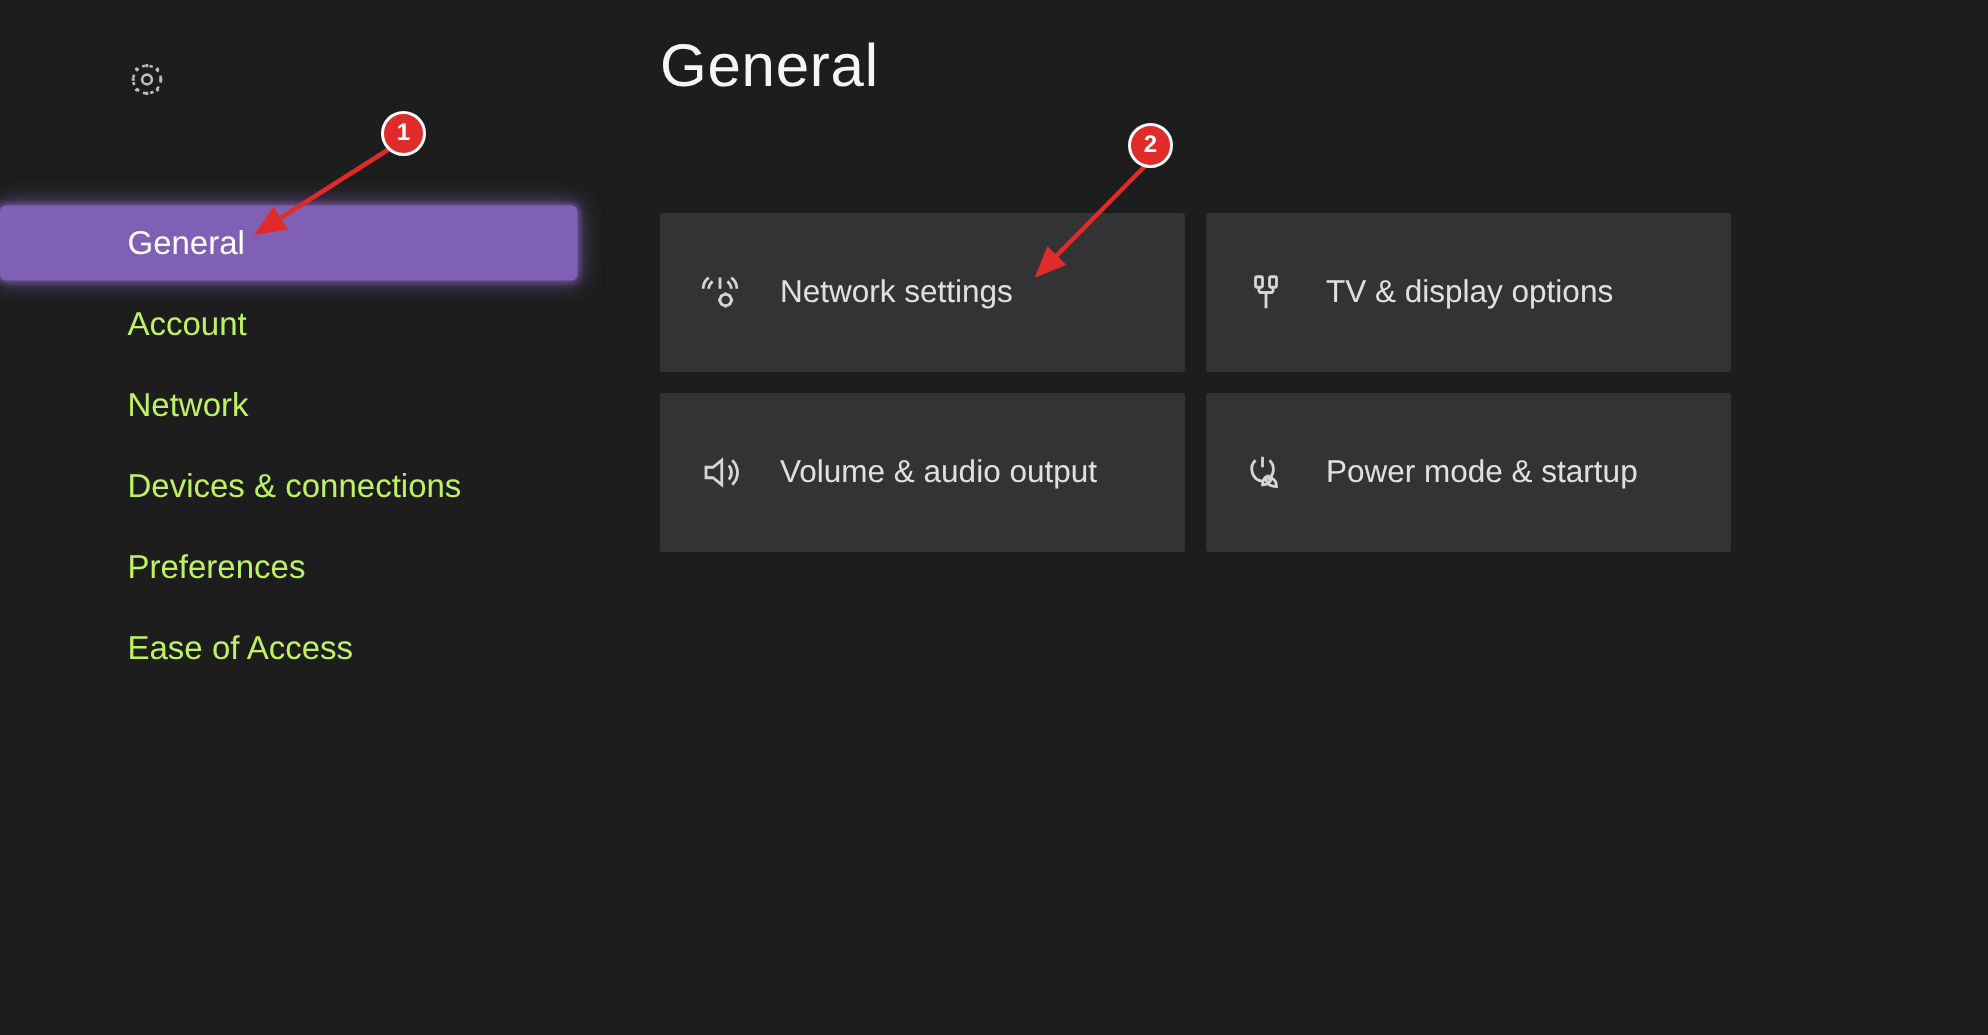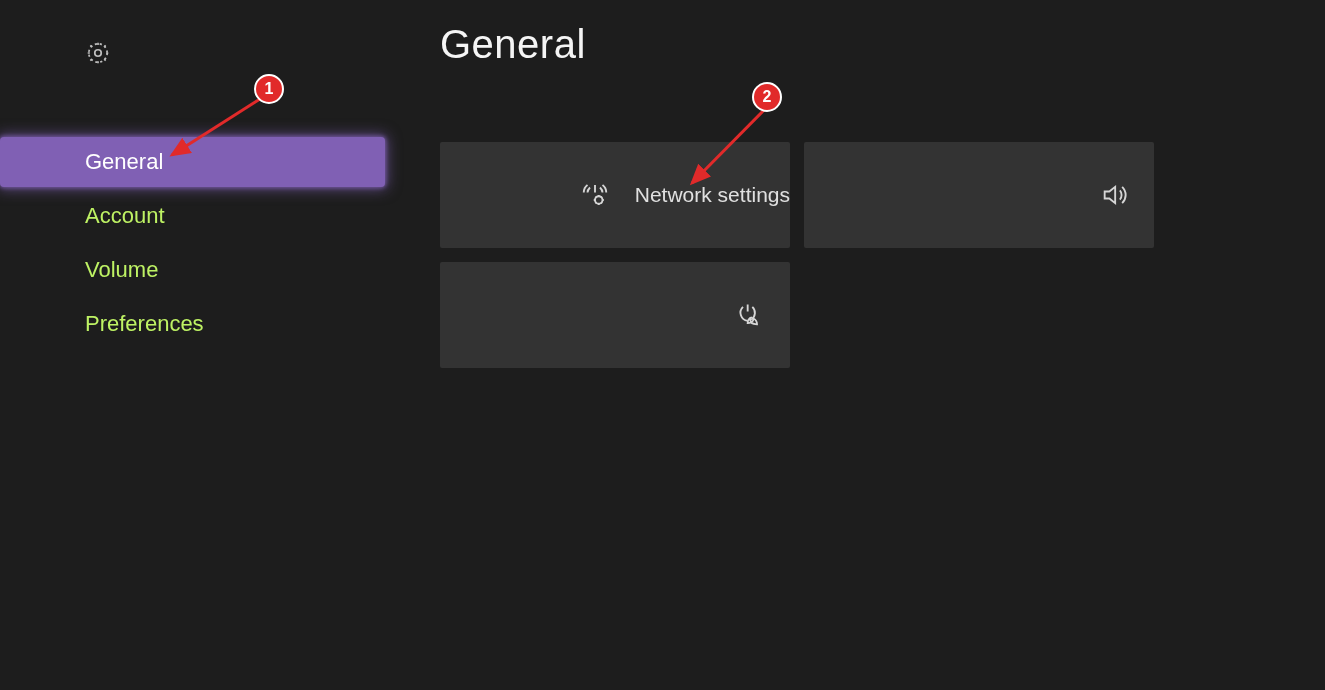--- a/index.html
+++ b/index.html
@@ -64,21 +64,20 @@
     grid-template-columns: 350px 350px;
     gap: 14px 14px;
   }
   .tile {
     background: #333333;
     height: 106px;
     display:flex;
     align-items:center;
     cursor:pointer;
     border-radius:2px;
-    justify-content:flex-end;
   }
   .tile-icon {
     width: 80px;
     display:flex;
     justify-content:center;
     align-items:center;
   }
   .tile-icon svg { display:block; }
   .tile-label {
     font-size: 21px;
@@ -118,24 +117,30 @@
     </svg>
   </div>
   <div class="menu">
     <div class="menu-item active">
       <span>General</span>
     </div>
     <div class="menu-item">
       <span>Account</span>
     </div>
     <div class="menu-item">
-      <span>Volume</span>
+      <span>Network</span>
+    </div>
+    <div class="menu-item">
+      <span>Devices &amp; connections</span>
     </div>
     <div class="menu-item">
       <span>Preferences</span>
+    </div>
+    <div class="menu-item">
+      <span>Ease of Access</span>
     </div>
   </div>
 </div>
 
 <div class="content">
   <h1 class="page-title">General</h1>
 
   <div class="tiles">
 
     <div class="tile">
@@ -147,41 +152,53 @@
           <path d="M6 4c-2 1.5-3 4-3 6"></path>
           <path d="M18 4c2 1.5 3 4 3 6"></path>
           <circle cx="15" cy="16" r="3"></circle>
           <path d="M15 13v-1M15 20v-1M12 16h-1M19 16h-1M13 14l-.7-.7M17.7 18.7l-.7-.7M13 18l-.7.7M17.7 13.3l-.7.7"></path>
         </svg>
       </span>
       <span class="tile-label">Network settings</span>
     </div>
 
 
+    <div class="tile">
+      <span class="tile-icon">
+        <svg width="28" height="30" viewBox="0 0 24 24" fill="none" stroke="#d6d6d6" stroke-width="1.6">
+          <rect x="6" y="3" width="4" height="6" rx="1"></rect>
+          <rect x="14" y="3" width="4" height="6" rx="1"></rect>
+          <path d="M8 9v3M16 9v3M8 12h8M12 12v9"></path>
+        </svg>
+      </span>
+      <span class="tile-label">TV &amp; display options</span>
+    </div>
 
 
     <div class="tile">
       <span class="tile-icon">
         <svg width="30" height="28" viewBox="0 0 24 24" fill="none" stroke="#d6d6d6" stroke-width="1.6">
           <path d="M4 9v6h4l5 4V5L8 9H4z"></path>
           <path d="M17 8c1 1 1.5 2.5 1.5 4s-.5 3-1.5 4"></path>
           <path d="M19 5c2 2 3 4.5 3 7s-1 5-3 7"></path>
         </svg>
       </span>
+      <span class="tile-label">Volume &amp; audio output</span>
     </div>
 
     <div class="tile">
       <span class="tile-icon">
         <svg width="30" height="28" viewBox="0 0 24 24" fill="none" stroke="#d6d6d6" stroke-width="1.6">
           <path d="M10 3v6"></path>
           <path d="M6 5a7 7 0 0 0 4 12"></path>
           <path d="M14 5a7 7 0 0 1-1 11"></path>
           <path d="M14 14c-3 0-4 3-4 5 2 0 5-1 5-4 2 1 3 3 3 5-4 0-6-2-6-5"></path>
         </svg>
       </span>
+      <span class="tile-label">Power mode &amp; startup</span>
     </div>
 
   </div>
 </div>
 
 <div class="marker" style="left:254px; top:74px;">
   <span>1</span>
 </div>
 <svg class="arrow" style="left:160px; top:95px;" width="110" height="70">
   <defs>

